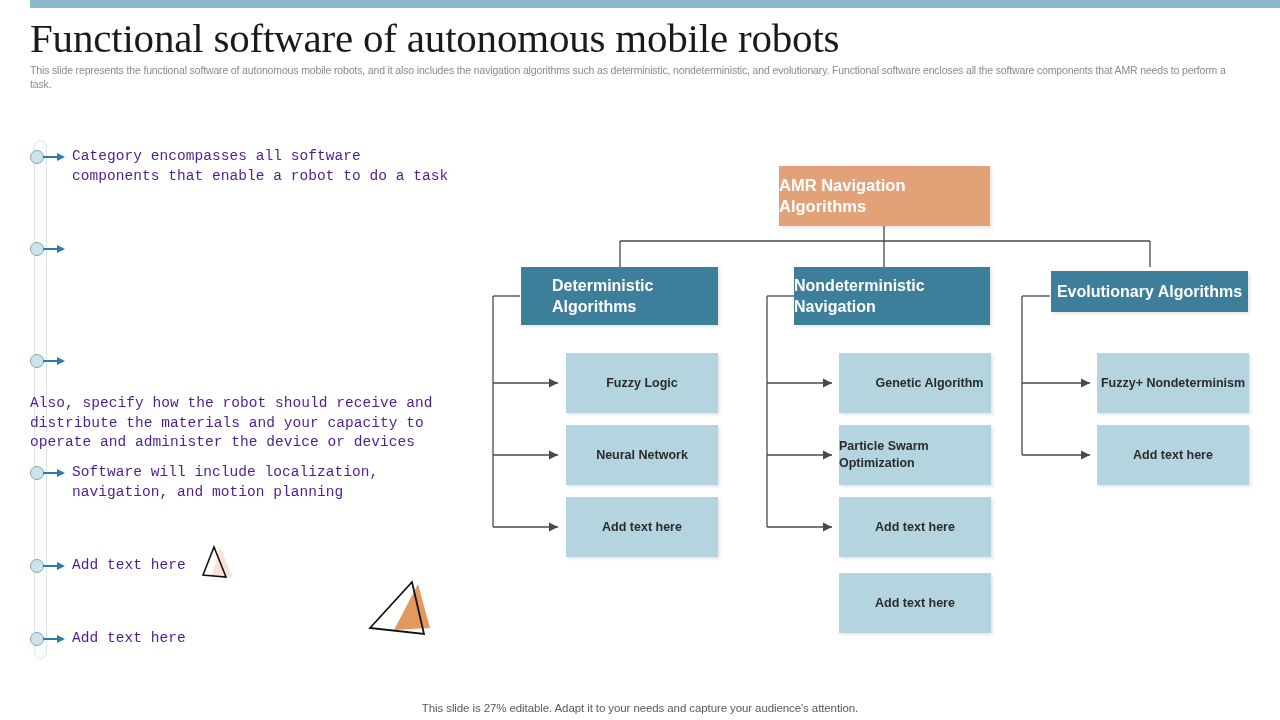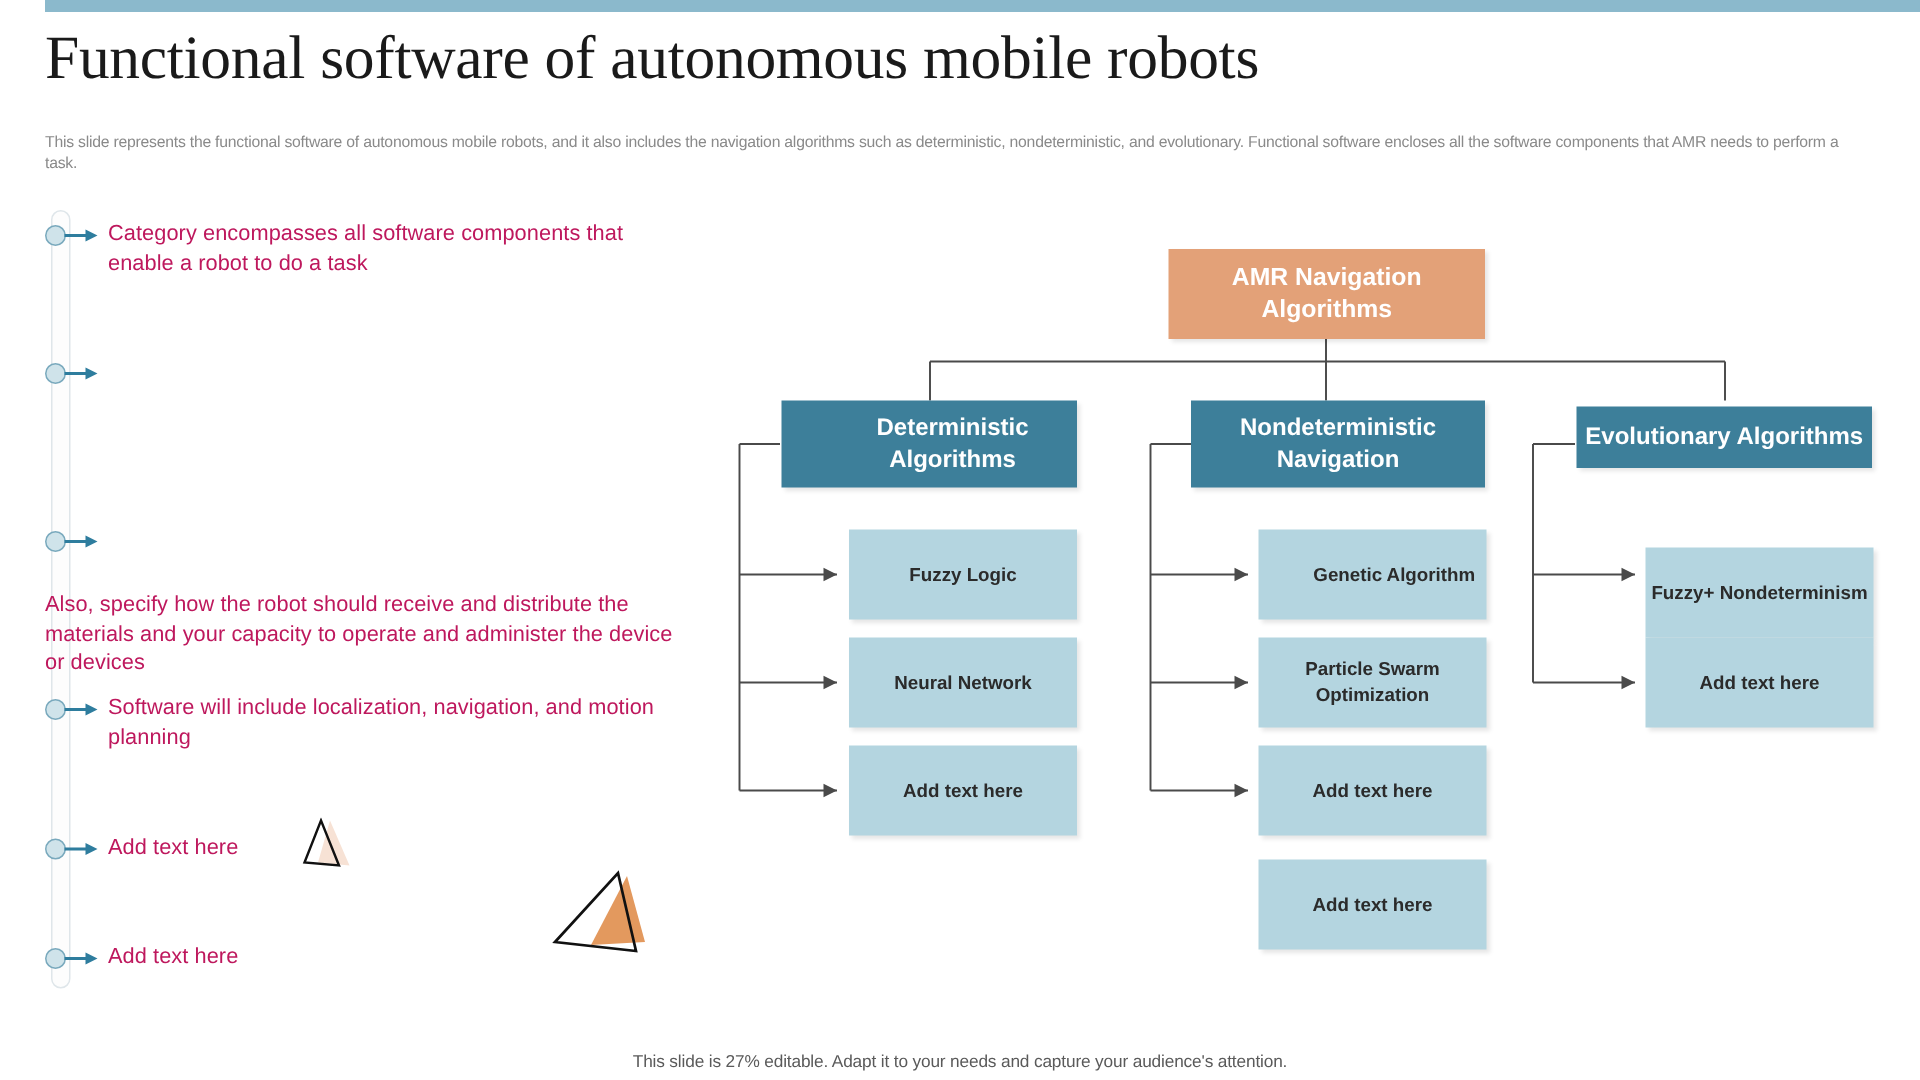--- a/index.html
+++ b/index.html
@@ -42,21 +42,20 @@
   }
   #subtitle {
     position: absolute;
     left: 30px;
     top: 64px;
     width: 1200px;
     font-size: 10.5px;
     line-height: 13.5px;
     color: #8a8a8a;
     letter-spacing: -0.15px;
-    margin-top: 25px;
   }
 
   
   #rail {
     position: absolute;
     left: 34px;
     top: 140px;
     width: 13px;
     height: 519px;
     border: 1px solid #dfe6ea;
@@ -103,22 +102,23 @@
     top: 4.5px;
     width: 0;
     height: 0;
     border-top: 4.5px solid transparent;
     border-bottom: 4.5px solid transparent;
     border-left: 8px solid #2e7d9e;
   }
   .bullet-text {
     font-size: 14.5px;
     line-height: 19.5px;
-    color: #be185d;
+    color: #4c1d95;
     letter-spacing: 0.05px;
+    font-family: Liberation Mono, monospace;
   }
 
   
   .tri-fill {
     position: absolute;
   }
 
   
   #diagram {
     position: absolute;
@@ -127,21 +127,20 @@
     width: 1280px;
     height: 720px;
     pointer-events: none;
   }
   .node {
     position: absolute;
     box-sizing: border-box;
     display: flex;
     align-items: center;
     justify-content: center;
-    text-align: center;
     box-shadow: 2px 2px 3px rgba(0,0,0,0.10);
   }
   .node-root {
     background: #e3a178;
     color: #ffffff;
     font-size: 16.5px;
     font-weight: bold;
     line-height: 21px;
   }
   .node-head {
@@ -313,20 +312,20 @@
 <div class="node node-leaf" style="left:839px; top:425px; width:152px; height:60px;">
   <span>Particle Swarm Optimization</span>
 </div>
 <div class="node node-leaf" style="left:839px; top:497px; width:152px; height:60px;">
   <span>Add text here</span>
 </div>
 <div class="node node-leaf" style="left:839px; top:573px; width:152px; height:60px;">
   <span>Add text here</span>
 </div>
 
-<div class="node node-leaf" style="left:1097px; top:353px; width:152px; height:60px;margin-top:12px;">
+<div class="node node-leaf" style="left:1097px; top:353px; width:152px; height:60px;">
   <span>Fuzzy+ Nondeterminism</span>
 </div>
 <div class="node node-leaf" style="left:1097px; top:425px; width:152px; height:60px;">
   <span>Add text here</span>
 </div>
 
 <div id="footer-note">This slide is 27% editable. Adapt it to your needs and capture your audience's attention.</div>
 
 </body></html>

